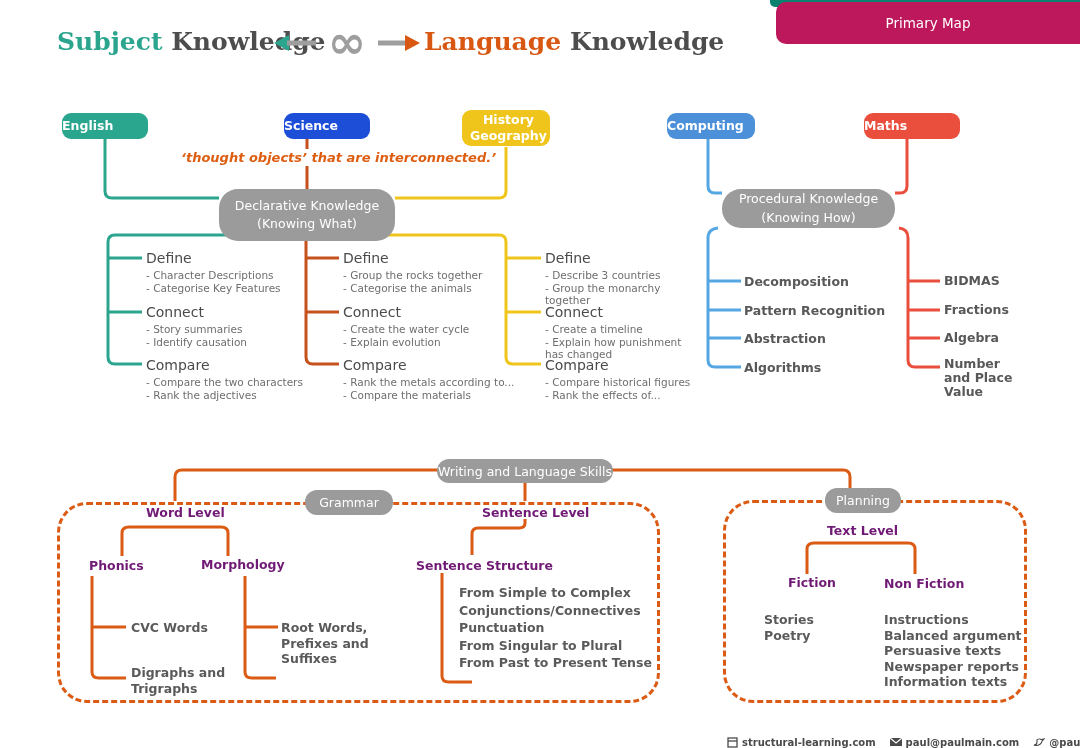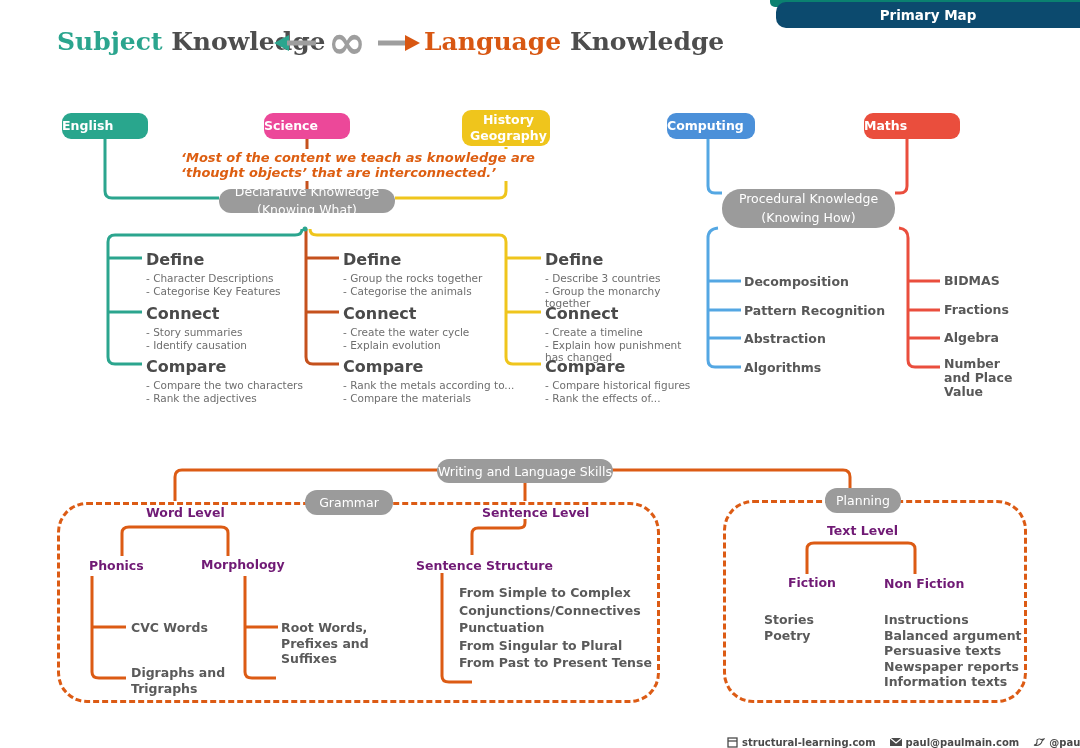--- a/index.html
+++ b/index.html
@@ -5,38 +5,38 @@
   html,body{margin:0;padding:0;background:#e9e9e9;}
   .canvas{position:relative;width:1080px;height:748px;background:#ffffff;overflow:hidden;
           font-family:"DejaVu Sans","Liberation Sans",sans-serif;}
   .abs{position:absolute;}
   .wires{position:absolute;left:0;top:0;pointer-events:none;}
   
   .title{font-family:"DejaVu Serif","Liberation Serif",serif;font-weight:bold;font-size:25px;color:#4D4D4D;white-space:nowrap;}
   .title .accent-teal{color:#2BA58E;}
   .title .accent-orange{color:#D85712;}
   .pm-strip{left:770px;top:0;width:310px;height:7px;background:#0B8170;border-radius:0 0 0 5px;}
-  .pm-btn{left:776px;top:2px;width:304px;height:26px;background:#0c4a6e;border-radius:10px 0 0 10px;
-          display:flex;align-items:center;justify-content:center;color:#fff;font-weight:bold;font-size:13.5px;}
+  .pm-btn{left:776px;top:2px;width:304px;height:42px;background:#be185d;border-radius:10px 0 0 10px;
+          display:flex;align-items:center;justify-content:center;color:#fff;font-weight:normal;font-size:13.5px;}
   
   .pill{border-radius:9px;color:#fff;font-weight:bold;font-size:12.5px;display:flex;align-items:center;
         justify-content:flex-start;text-align:center;line-height:1.3;}
   .pill-english{background:#29A68D;}
-  .pill-science{background:#ec4899;}
+  .pill-science{background:#1d4ed8;margin-left:20px;}
   .pill-history{background:#EFC51C;}
   .pill-computing{background:#4B90D9;}
   .pill-maths{background:#EA4E3D;}
   .quote{font-size:13px;font-weight:bold;font-style:italic;color:#DD5E11;line-height:15px;background:#fff;padding:1px 3px;}
   
   .node{background:#9B9B9B;color:#fff;border-radius:19px;display:flex;flex-direction:column;align-items:center;
         justify-content:center;text-align:center;font-size:12.5px;line-height:1.45;}
   .node-sm{background:#9B9B9B;color:#fff;border-radius:12px;display:flex;align-items:center;justify-content:center;
         font-size:12.5px;font-weight:normal;}
   
-  .grp .h{font-size:16px;font-weight:bold;color:#4A4A4A;margin-bottom:3px;}
+  .grp .h{font-size:14px;font-weight:normal;color:#4A4A4A;margin-bottom:3px;}
   .grp .it{font-size:10.5px;color:#6E6E6E;line-height:12.5px;}
   
   .rl{font-size:12.5px;font-weight:bold;color:#585858;white-space:nowrap;}
   .rl-wrap{font-size:12.5px;font-weight:bold;color:#585858;line-height:14px;}
   
   .dashed{border:3px dashed #DC5B14;border-radius:30px;background:transparent;}
   .bl{font-size:12.5px;font-weight:bold;color:#701a75;white-space:nowrap;}
   .bi{font-size:12.5px;font-weight:bold;color:#5A5A5A;}
   .lh15{line-height:15.5px;}
   .lh17{line-height:17.5px;}
@@ -107,25 +107,24 @@
       <span>History Geography</span>
     </div>
   <div class="abs pill pill-computing" style="left:667px;top:113px;width:88px;height:26px;">
       <span>Computing</span>
     </div>
   <div class="abs pill pill-maths" style="left:864px;top:113px;width:96px;height:26px;">
       <span>Maths</span>
     </div>
 
   <div class="abs quote" style="left:178px;top:149px;">
-    <div>‘Most of the content we teach as knowledge are</div>
     <div>‘thought objects’ that are interconnected.’</div>
   </div>
 
-  <div class="abs node" style="left:219px;top:189px;width:176px;height:24px;">
+  <div class="abs node" style="left:219px;top:189px;width:176px;height:52px;">
     <div>Declarative Knowledge</div>
     <div>(Knowing What)</div>
   </div>
   <div class="abs node" style="left:722px;top:189px;width:173px;height:39px;">
     <div>Procedural Knowledge</div>
     <div>(Knowing How)</div>
   </div>
 
   <div class="abs grp" style="left:146px;top:250px;width:165px;">
     <div class="h">Define</div>

